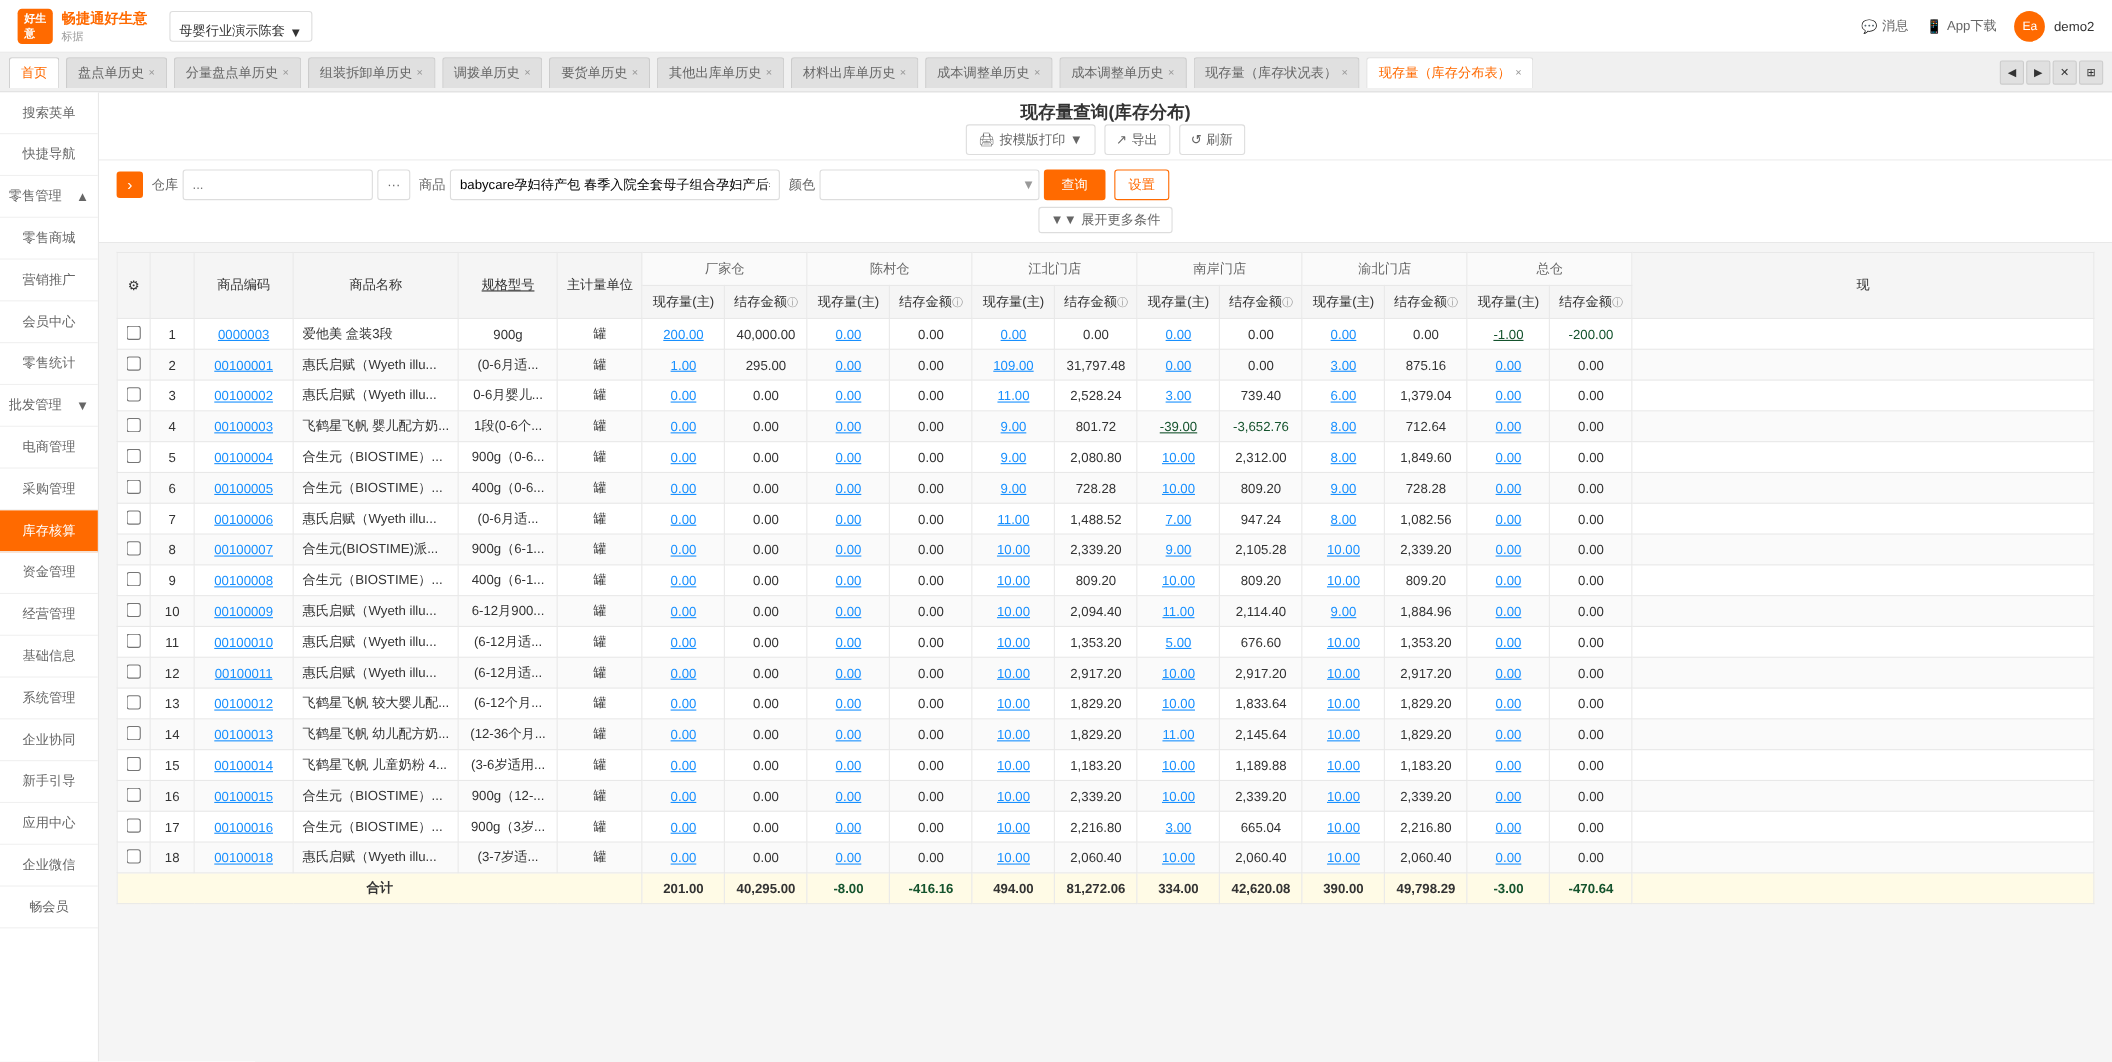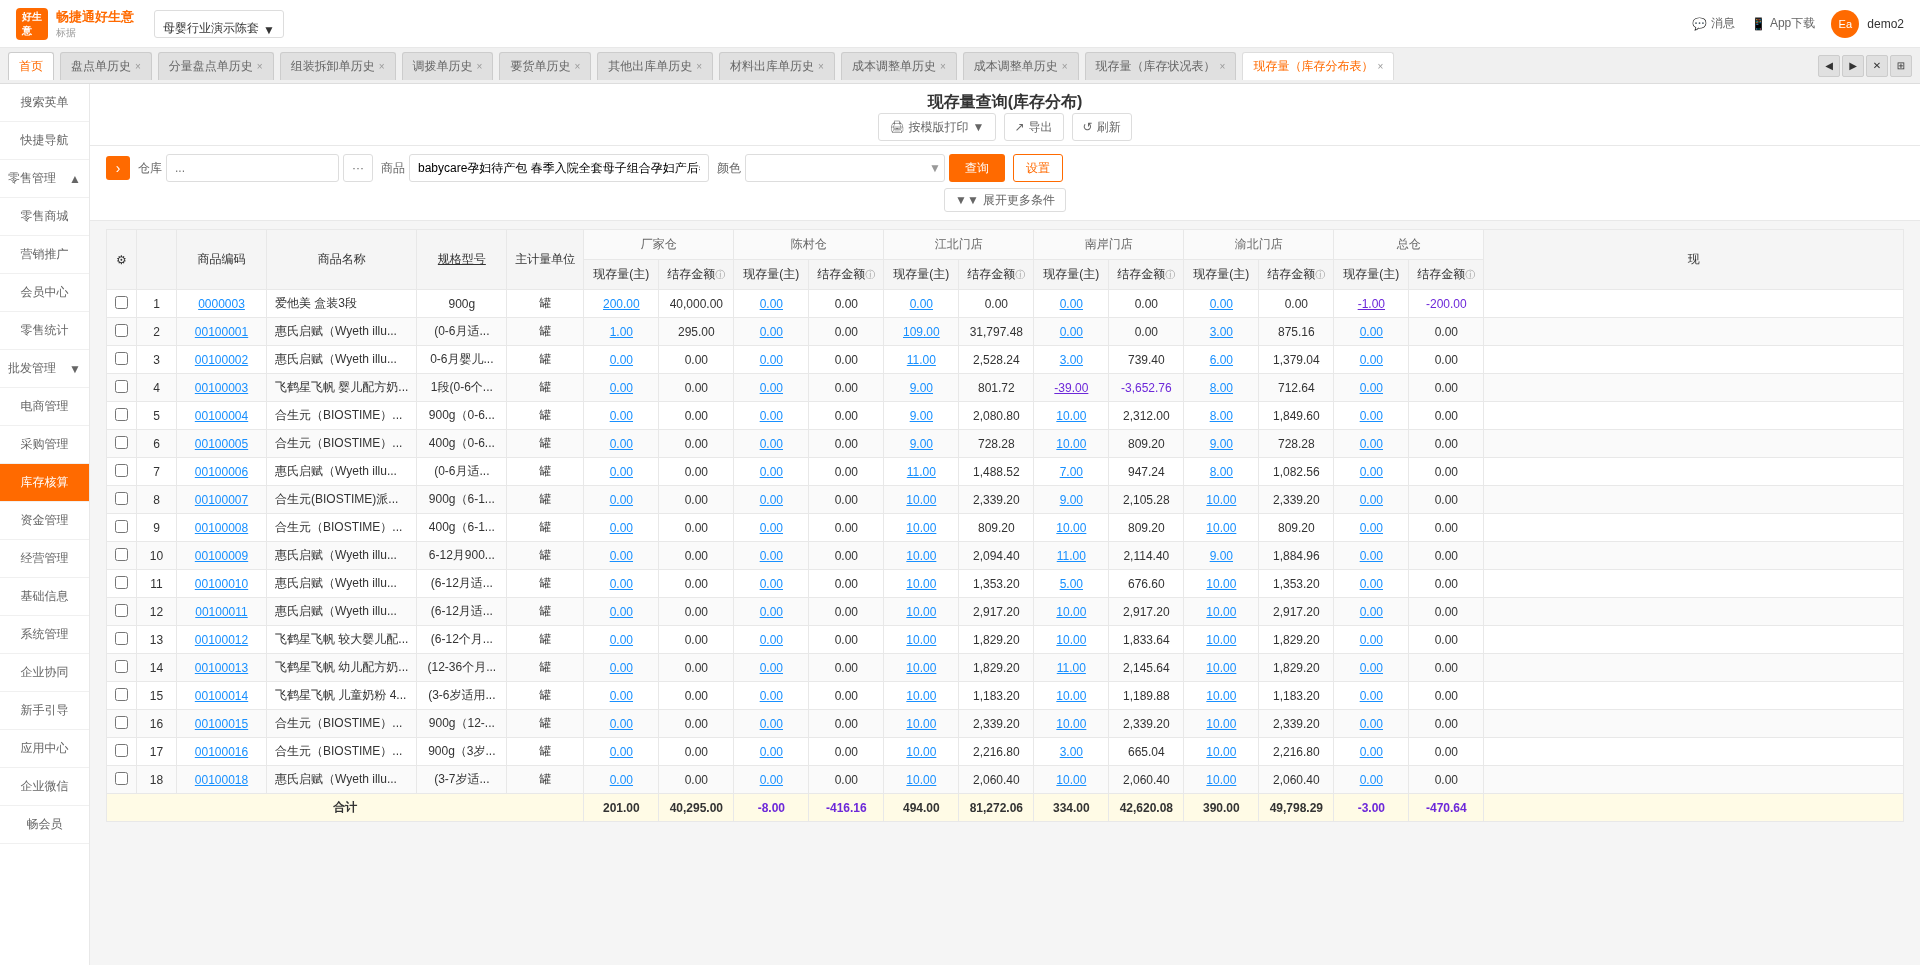--- a/index.html
+++ b/index.html
@@ -53,21 +53,21 @@
     .dots-btn { height: 28px; width: 30px; border: 1px solid #ddd; background: #fff; border-radius: 3px; cursor: pointer; font-size: 12px; color: #666; display: flex; align-items: center; justify-content: center; }
     
     
     .table-wrapper { flex: 1; overflow: auto; padding: 8px 16px; }
     .data-table { width: 100%; border-collapse: collapse; background: #fff; font-size: 12px; }
     .data-table th { background: #f5f5f5; padding: 6px 8px; text-align: center; border: 1px solid #e8e8e8; color: #333; font-weight: normal; white-space: nowrap; }
     .data-table th.group-header { background: #fafafa; color: #666; }
     .data-table td { padding: 5px 8px; text-align: center; border: 1px solid #e8e8e8; white-space: nowrap; }
     .data-table tr:nth-child(even) td { background: #fafafa; }
     .data-table .link { color: #1890ff; cursor: pointer; text-decoration: underline; }
-    .data-table .negative { color: #6d28d9; }
+    .data-table .negative { color: #14532d; }
     .summary-row td { background: #fffbe6 !important; font-weight: bold; }
     .col-seq { width: 40px; }
     .col-code { width: 90px; }
     .col-name { width: 140px; text-align: left; }
     .col-spec { width: 90px; text-decoration: underline; }
     .col-unit { width: 60px; }
     .col-num { width: 75px; }
     .header-checkbox { width: 30px; }
     .orange-arrow-btn { width: 24px; height: 24px; background: #ff6a00; color: white; border: none; border-radius: 3px; cursor: pointer; font-size: 14px; display: inline-flex; align-items: center; justify-content: center; }
     .info-icon { font-size: 10px; color: #999; cursor: pointer; }

